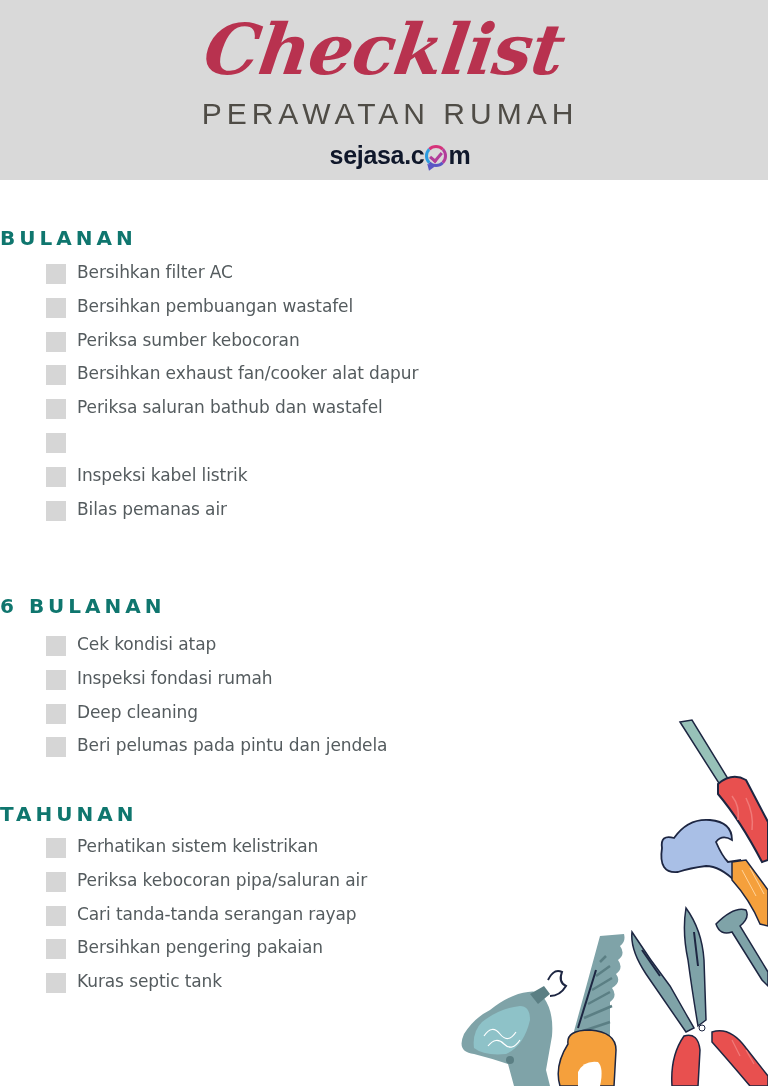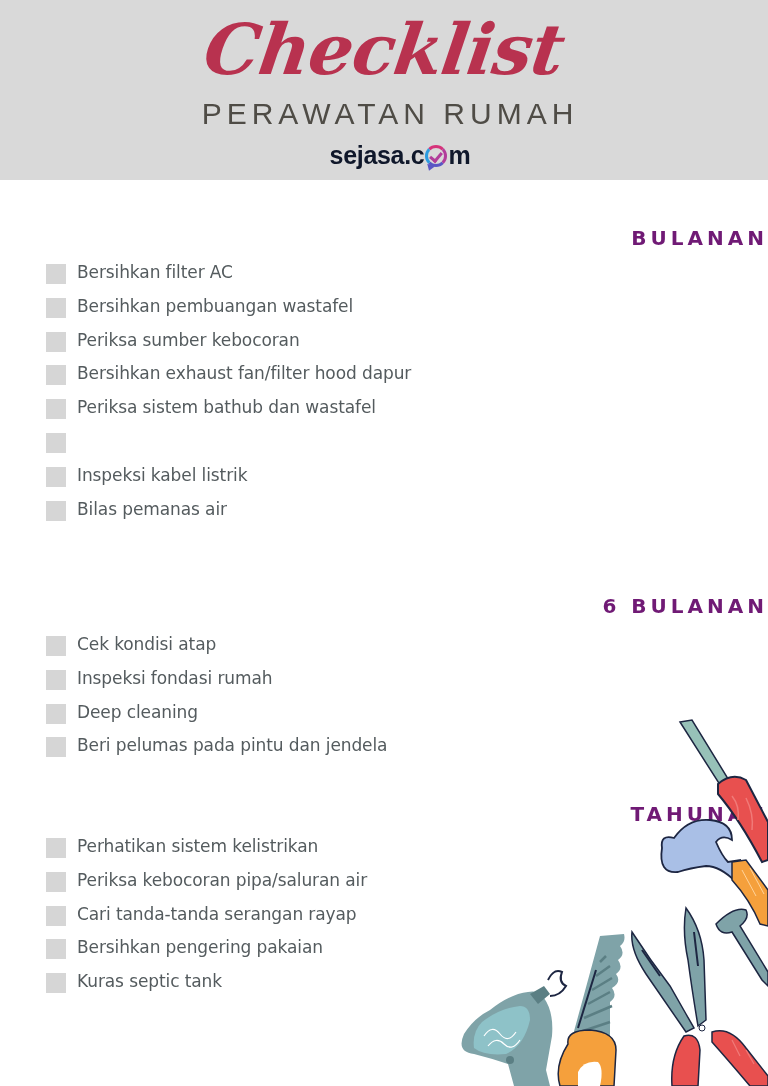--- a/index.html
+++ b/index.html
@@ -38,23 +38,23 @@
     border-right: 3px solid #b23c9a; border-bottom: 3px solid #b23c9a;
     transform: rotate(40deg);
   }
   .brand .o-mark::before {
     content: ""; position: absolute; left: -2px; bottom: -7px; width: 0; height: 0;
     border-left: 4px solid transparent; border-right: 4px solid transparent;
     border-top: 6px solid #5a56c4; transform: rotate(20deg);
   }
 
   .section-title {
-    position: absolute; left: 0; width: 768px; text-align: right;
+    position: absolute; left: 0; width: 768px; text-align: left;
     font-family: "DejaVu Sans", sans-serif; font-weight: bold;
-    font-size: 20px; letter-spacing: 4px; color: #701a75; line-height: 24px;
+    font-size: 20px; letter-spacing: 4px; color: #0f766e; line-height: 24px;
   }
   .list { position: absolute; left: 46px; width: 560px; }
   .item {
     position: relative; height: 33.8px; display: flex; align-items: flex-start;
   }
   .box {
     width: 20px; height: 20px; background: #d6d6d6; flex: 0 0 auto; margin-top: 2px;
   }
   .label {
     margin-left: 11px; font-family: "DejaVu Sans", sans-serif;
@@ -82,25 +82,25 @@
   <div class="item">
       <span class="box"></span>
       <span class="label">Bersihkan pembuangan wastafel</span>
     </div>
   <div class="item">
       <span class="box"></span>
       <span class="label">Periksa sumber kebocoran</span>
     </div>
   <div class="item">
       <span class="box"></span>
-      <span class="label">Bersihkan exhaust fan/filter hood dapur</span>
-    </div>
-  <div class="item">
-      <span class="box"></span>
-      <span class="label">Periksa sistem bathub dan wastafel</span>
+      <span class="label">Bersihkan exhaust fan/cooker alat dapur</span>
+    </div>
+  <div class="item">
+      <span class="box"></span>
+      <span class="label">Periksa saluran bathub dan wastafel</span>
     </div>
   <div class="item">
       <span class="box"></span>
     </div>
   <div class="item">
       <span class="box"></span>
       <span class="label">Inspeksi kabel listrik</span>
     </div>
   <div class="item">
       <span class="box"></span>

